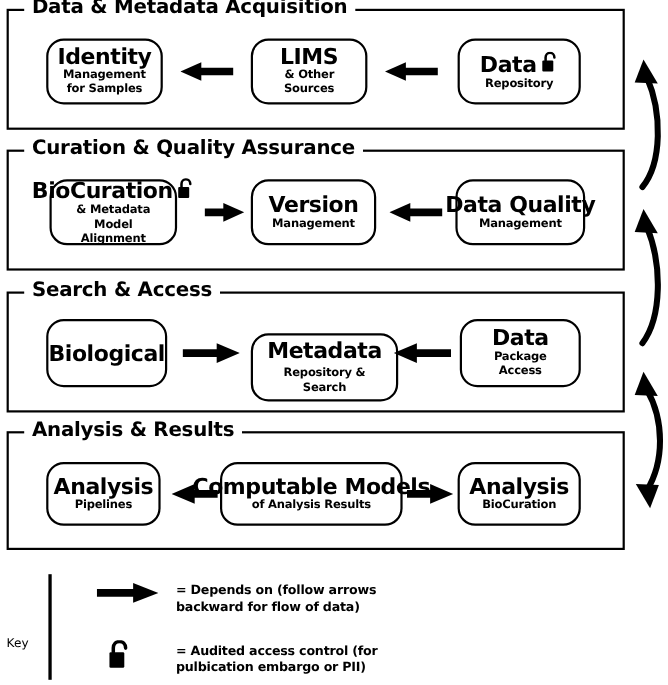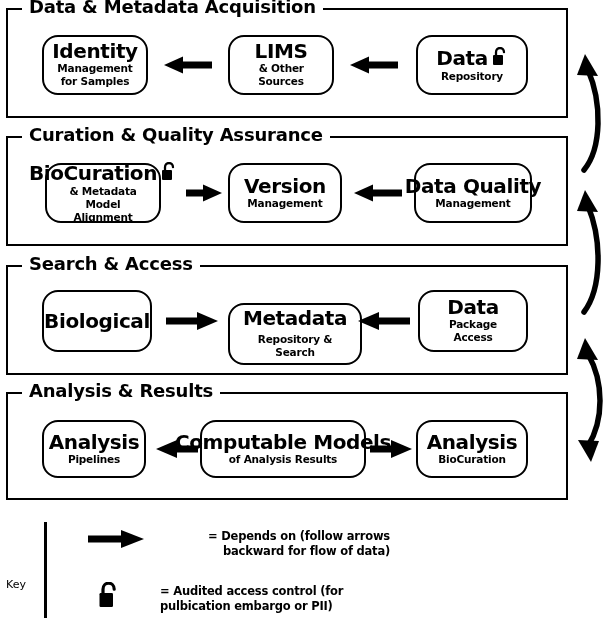--- a/index.html
+++ b/index.html
@@ -330,21 +330,21 @@
 
     <div class="key-rule" style="left:44px;top:522px;width:2.5px;height:96px;"></div>
 
     <div class="key-glyph" style="left:88px;top:527px;">
       <svg width="56" height="24" viewBox="0 0 56 24" aria-hidden="true">
         <path d="M0 12 H34" stroke="#000" stroke-width="7" fill="none"></path>
         <path d="M56 12 L33 3 L33 21 Z" fill="#000"></path>
       </svg>
     </div>
 
-    <div class="key-text" style="left:160px;top:529px;width:230px;text-align:right;">= Depends on (follow arrows
+    <div class="key-text" style="left:160px;top:529px;width:230px;">= Depends on (follow arrows
 backward for flow of data)</div>
 
     <div class="key-glyph" style="left:98px;top:582px;">
       <svg width="22" height="27" viewBox="0 0 22 27" aria-hidden="true">
         <path d="M5 11 V7.2 C5 3.4 7.6 1.2 10.6 1.2 C13.6 1.2 16.2 3.4 16.2 7.2" fill="none" stroke="#000" stroke-width="3.2" stroke-linecap="round"></path>
         <rect x="1.5" y="11" width="13.5" height="14" rx="1.2" fill="#000"></rect>
       </svg>
     </div>
 
     <div class="key-text" style="left:160px;top:584px;width:250px;">= Audited access control (for

